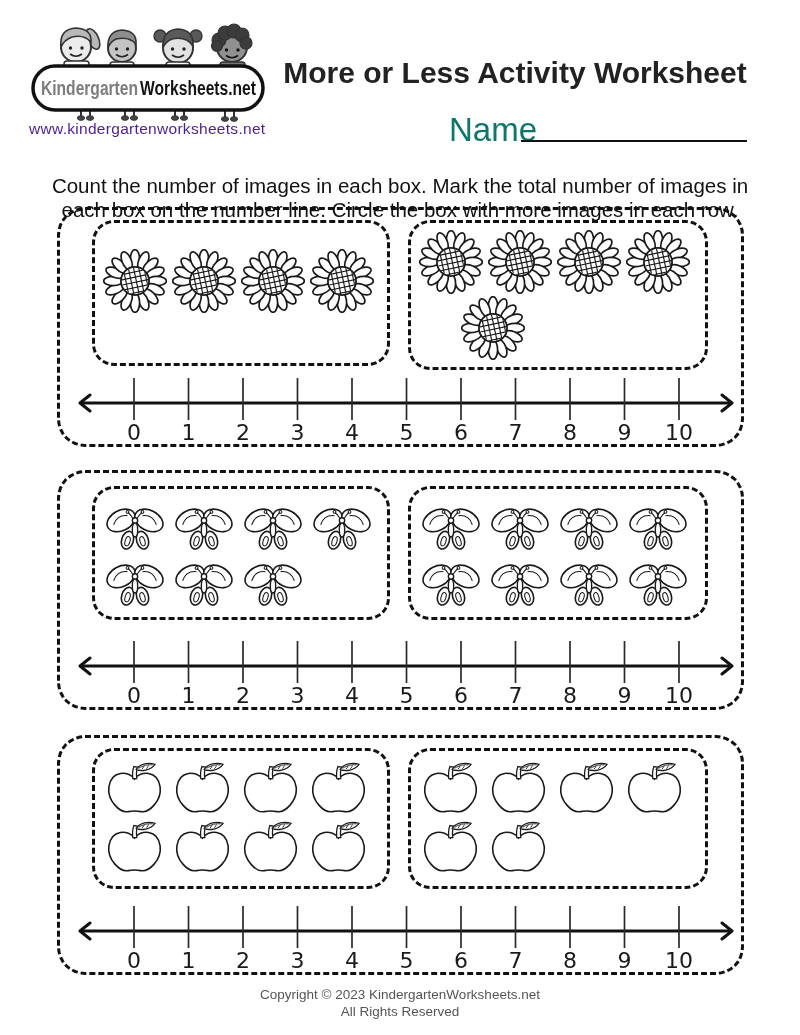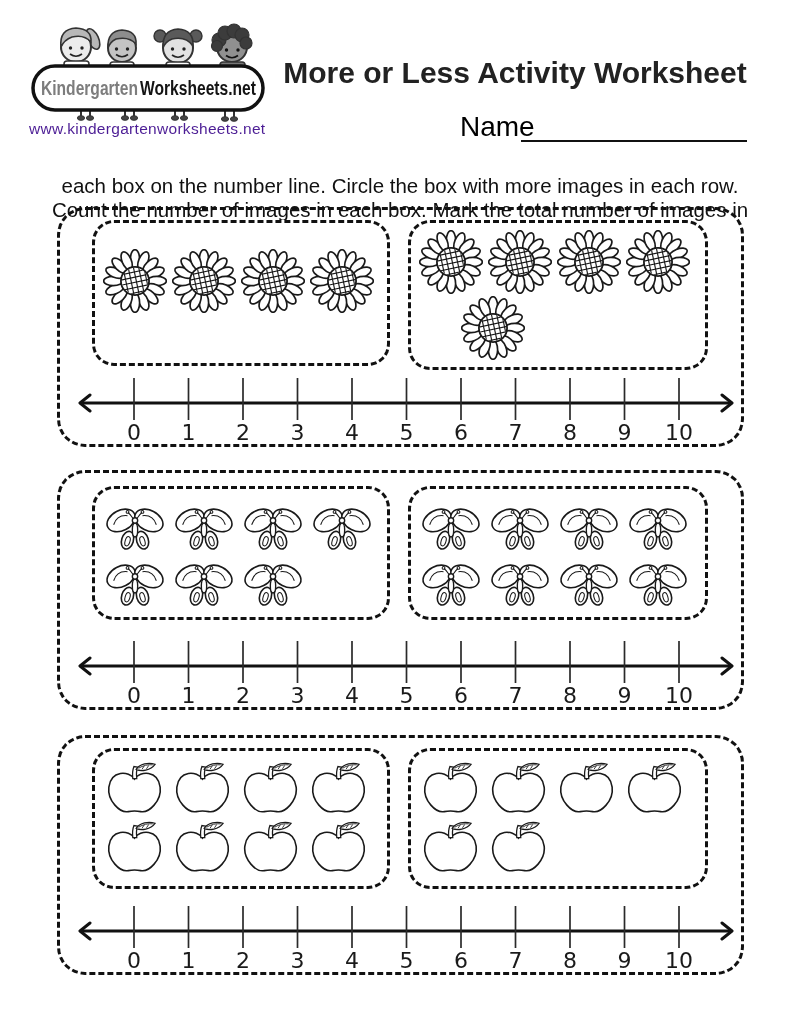--- a/index.html
+++ b/index.html
@@ -5,21 +5,21 @@
   html,body{margin:0;padding:0;background:#fff;}
   .page{
     position:relative;width:800px;height:1035px;background:#fff;overflow:hidden;
     font-family:"Liberation Sans",sans-serif;color:#1a1a1a;
   }
   
   .logo-svg{position:absolute;left:28px;top:14px;width:240px;height:108px;}
   .site-url{position:absolute;left:29px;top:120px;font-size:15.5px;color:#4c1d95;letter-spacing:.3px;}
   .title{position:absolute;left:265px;top:36px;width:500px;text-align:center;
          font-size:30px;font-weight:700;color:#222;}
-  .name-label{position:absolute;left:460px;top:111px;font-size:28px;color:#000000;}
+  .name-label{position:absolute;left:449px;top:111px;font-size:33px;color:#0f766e;}
   .name-line{position:absolute;left:521px;top:140px;width:226px;height:0;border-top:2.5px solid #111;}
   .instructions{position:absolute;left:40px;top:153px;width:720px;text-align:center;
                 font-size:20.5px;line-height:24px;color:#111;}
   .instructions span{display:block;}
   
   .row{position:absolute;left:57px;width:687px;height:240px;
        border:3px dashed #111;border-radius:28px;box-sizing:border-box;}
   .row[data-row="0"]{top:207px;}
   .row[data-row="1"]{top:470px;}
   .row[data-row="2"]{top:735px;}
@@ -185,22 +185,22 @@
   </svg>
 
   <div class="site-url">www.kindergartenworksheets.net</div>
 
   <h1 class="title">More or Less Activity Worksheet</h1>
 
   <div class="name-label">Name</div>
   <div class="name-line"></div>
 
   <p class="instructions">
+    <span>Count the number of images in each box. Mark the total number of images in</span>
     <span>each box on the number line. Circle the box with more images in each row.</span>
-    <span>Count the number of images in each box. Mark the total number of images in</span>
   </p>
 
   <section class="row" data-row="0">
     <div class="ibox box-left">
         <svg class="item item-sunflower">
           <use href="#sym-sunflower" xlink:href="#sym-sunflower" width="100%" height="100%"></use>
         </svg>
         <svg class="item item-sunflower">
           <use href="#sym-sunflower" xlink:href="#sym-sunflower" width="100%" height="100%"></use>
         </svg>
@@ -400,14 +400,18 @@
         <text x="455.5" y="65">7</text>
         <line x1="510" y1="3" x2="510" y2="45" class="tick"></line>
         <text x="510" y="65">8</text>
         <line x1="564.5" y1="3" x2="564.5" y2="45" class="tick"></line>
         <text x="564.5" y="65">9</text>
         <line x1="619" y1="3" x2="619" y2="45" class="tick"></line>
         <text x="619" y="65">10</text>
       </svg>
   </section>
 
+  <div class="footer">
+    <div>Copyright © 2023 KindergartenWorksheets.net</div>
+    <div>All Rights Reserved</div>
+  </div>
 
 </div>
 
 </body></html>

